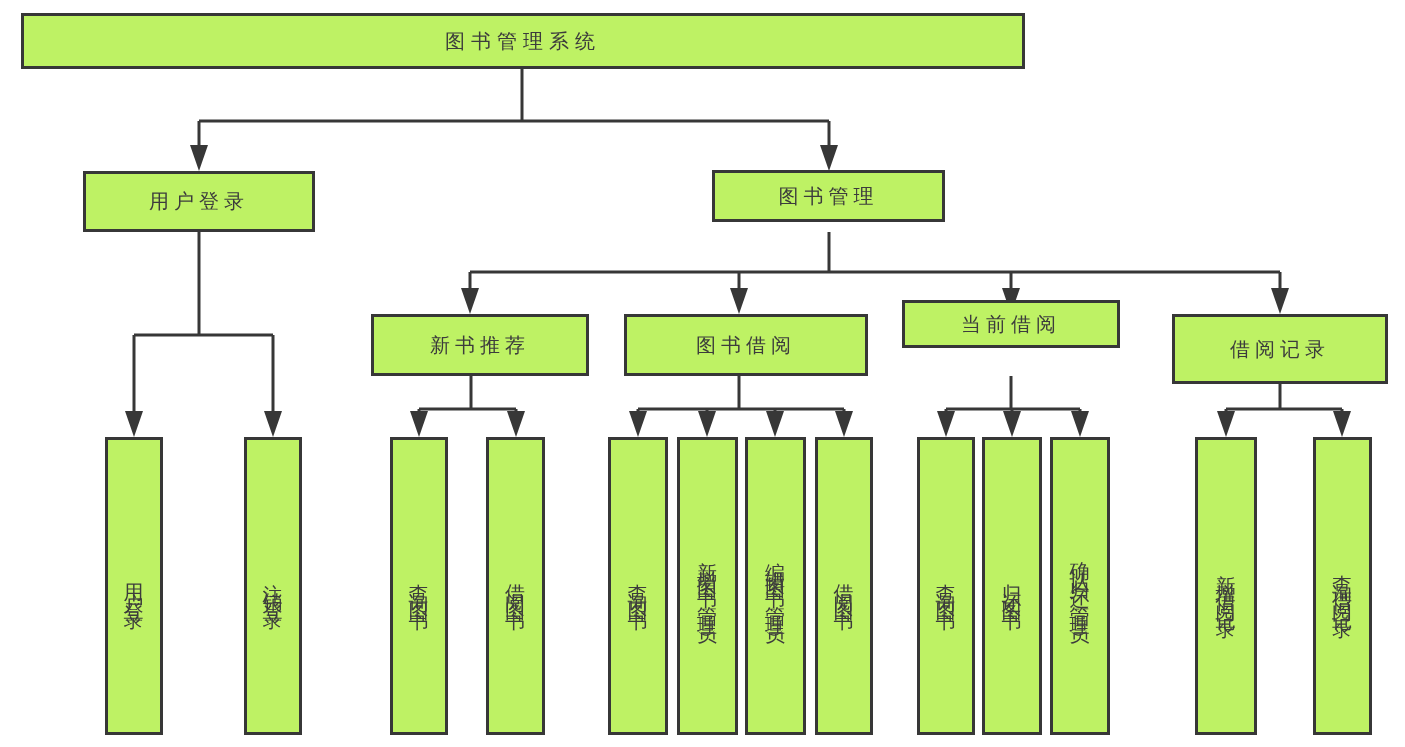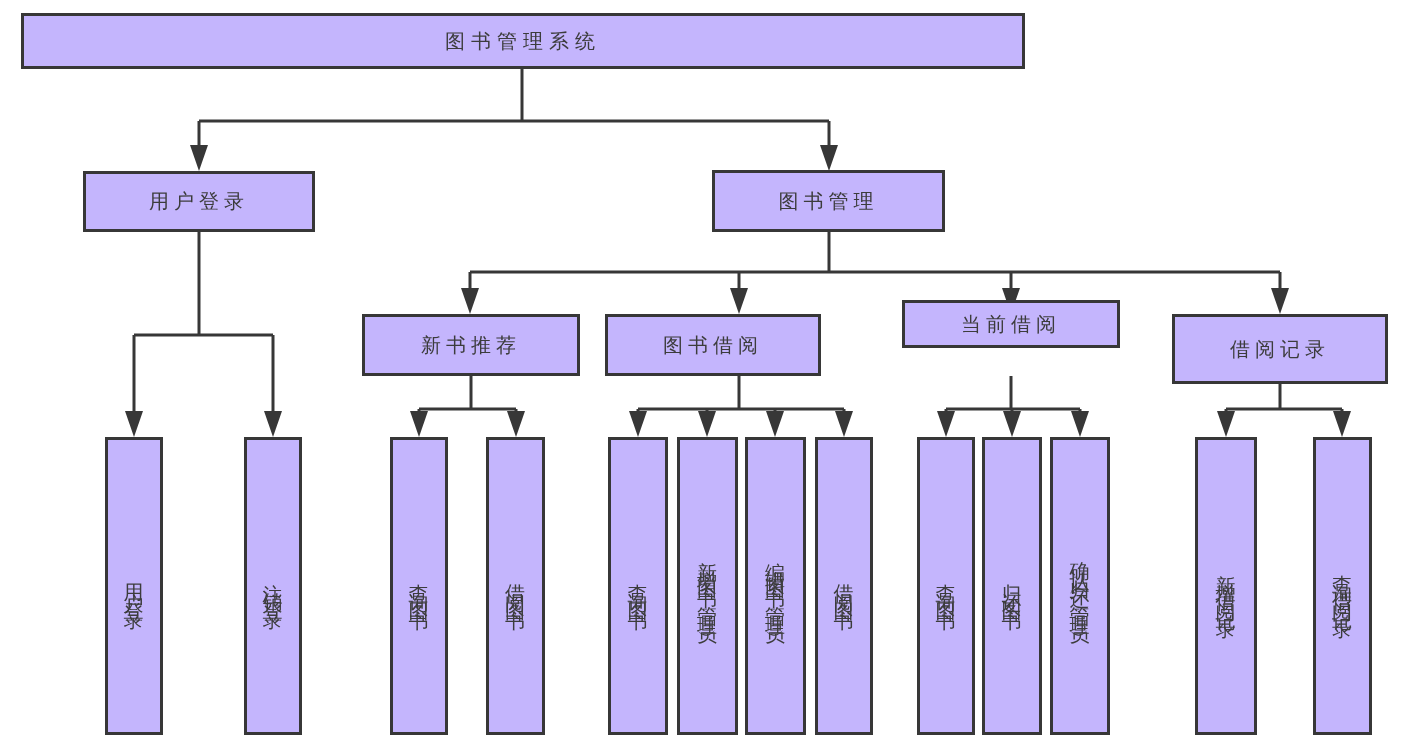--- a/index.html
+++ b/index.html
@@ -8,21 +8,21 @@
     --bg:#ffffff;
     --wm:#a2a2a2;
   }
   *{margin:0;padding:0;box-sizing:border-box;}
   html,body{width:1405px;height:747px;overflow:hidden;background:var(--bg);
     font-family:"Liberation Sans", sans-serif;}
   .canvas{position:relative;width:1405px;height:747px;background:var(--bg);}
   .connectors{position:absolute;left:0;top:0;z-index:1;}
   .box{
     position:absolute;z-index:2;
-    background:#c4b5fd;border:3px solid var(--line);
+    background:#bef264;border:3px solid var(--line);
     display:flex;align-items:center;justify-content:center;
     color:var(--text);
   }
   .hlabel{font-size:20px;letter-spacing:5px;white-space:nowrap;}
   .root .hlabel{letter-spacing:6px;}
   .leaf{z-index:2;}
   .vlabel{
     writing-mode:vertical-rl;
     text-orientation:mixed;
     font-size:20px;line-height:1.1;letter-spacing:9px;
@@ -95,28 +95,28 @@
       <polygon points="1333,411 1351,411 1342,437" fill="#373737"></polygon>
     </svg>
 
   <div class="box root" style="left:21px;top:13px;width:1004px;height:56px">
     <span class="hlabel">图书管理系统</span>
   </div>
 
   <div class="box" style="left:83px;top:171px;width:232px;height:61px">
     <span class="hlabel">用户登录</span>
   </div>
-  <div class="box" style="left:712px;top:170px;width:233px;height:62px">
+  <div class="box" style="left:712px;top:170px;width:233px;height:52px">
     <span class="hlabel">图书管理</span>
   </div>
 
-  <div class="box" style="left:362px;top:314px;width:218px;height:62px">
+  <div class="box" style="left:371px;top:314px;width:218px;height:62px">
     <span class="hlabel">新书推荐</span>
   </div>
-  <div class="box" style="left:605px;top:314px;width:216px;height:62px">
+  <div class="box" style="left:624px;top:314px;width:244px;height:62px">
     <span class="hlabel">图书借阅</span>
   </div>
   <div class="box" style="left:902px;top:300px;width:218px;height:48px">
     <span class="hlabel">当前借阅</span>
   </div>
   <div class="box" style="left:1172px;top:314px;width:216px;height:70px">
     <span class="hlabel">借阅记录</span>
   </div>
 
   <div class="box leaf" style="left:105px;top:437px;width:58px;height:298px">

